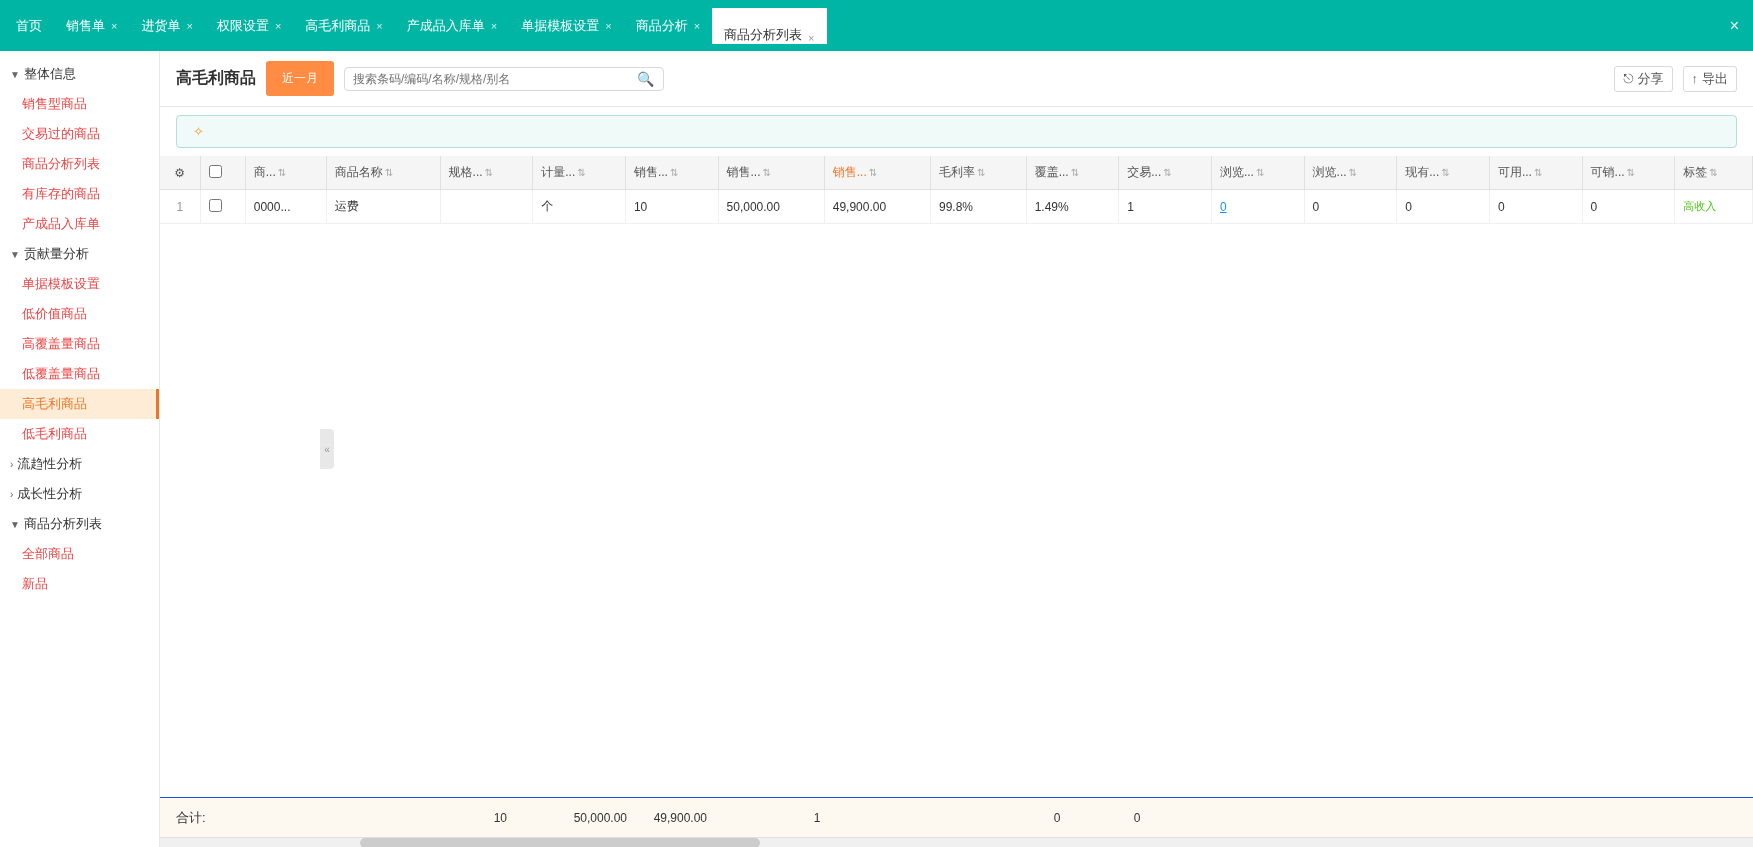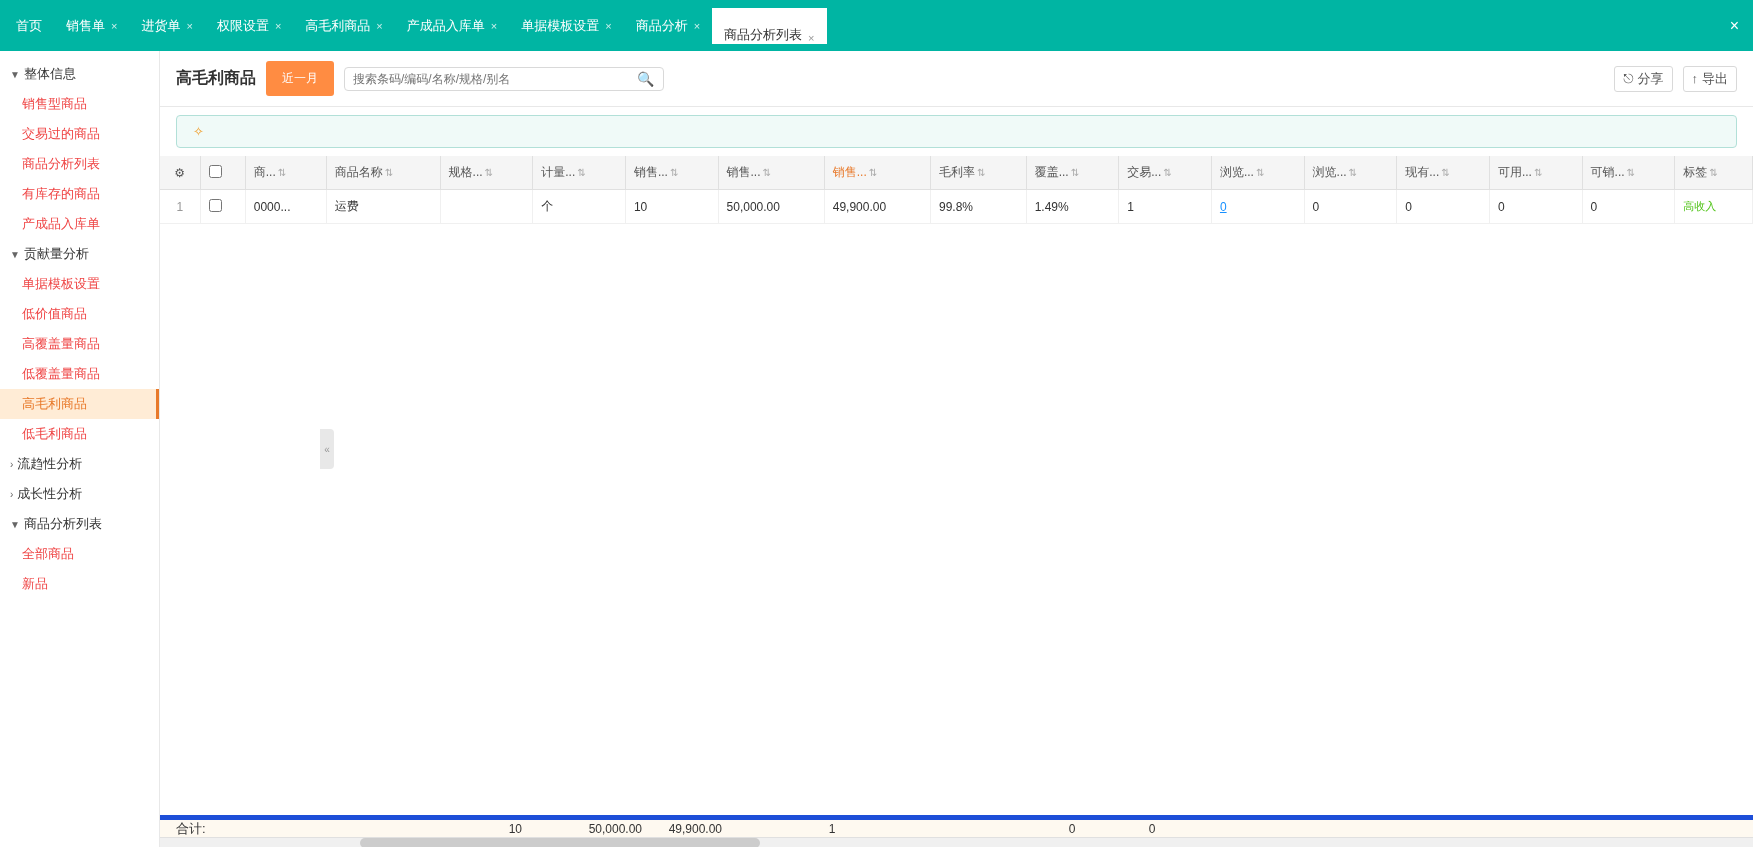--- a/index.html
+++ b/index.html
@@ -236,27 +236,27 @@
     tbody td:first-child { text-align: center; color: #999; }
     .tag-high-income {
       color: #52c41a;
       font-size: 11px;
       margin-top: 6px;
     }
 
     
     .table-footer {
       background: #fef9f0;
-      border-top: 5px solid #1d4ed8;
+      border-top: 1px solid #1d4ed8;
       padding: 8px 16px;
       display: flex;
       align-items: center;
-      gap: 15px;
+      gap: 0;
       flex-shrink: 0;
-      height: 22px;
+      height: 40px;
     }
     .footer-label {
       color: #333;
       font-size: 13px;
       margin-right: 20px;
     }
     .footer-values {
       display: flex;
       gap: 0;
       flex: 1;

